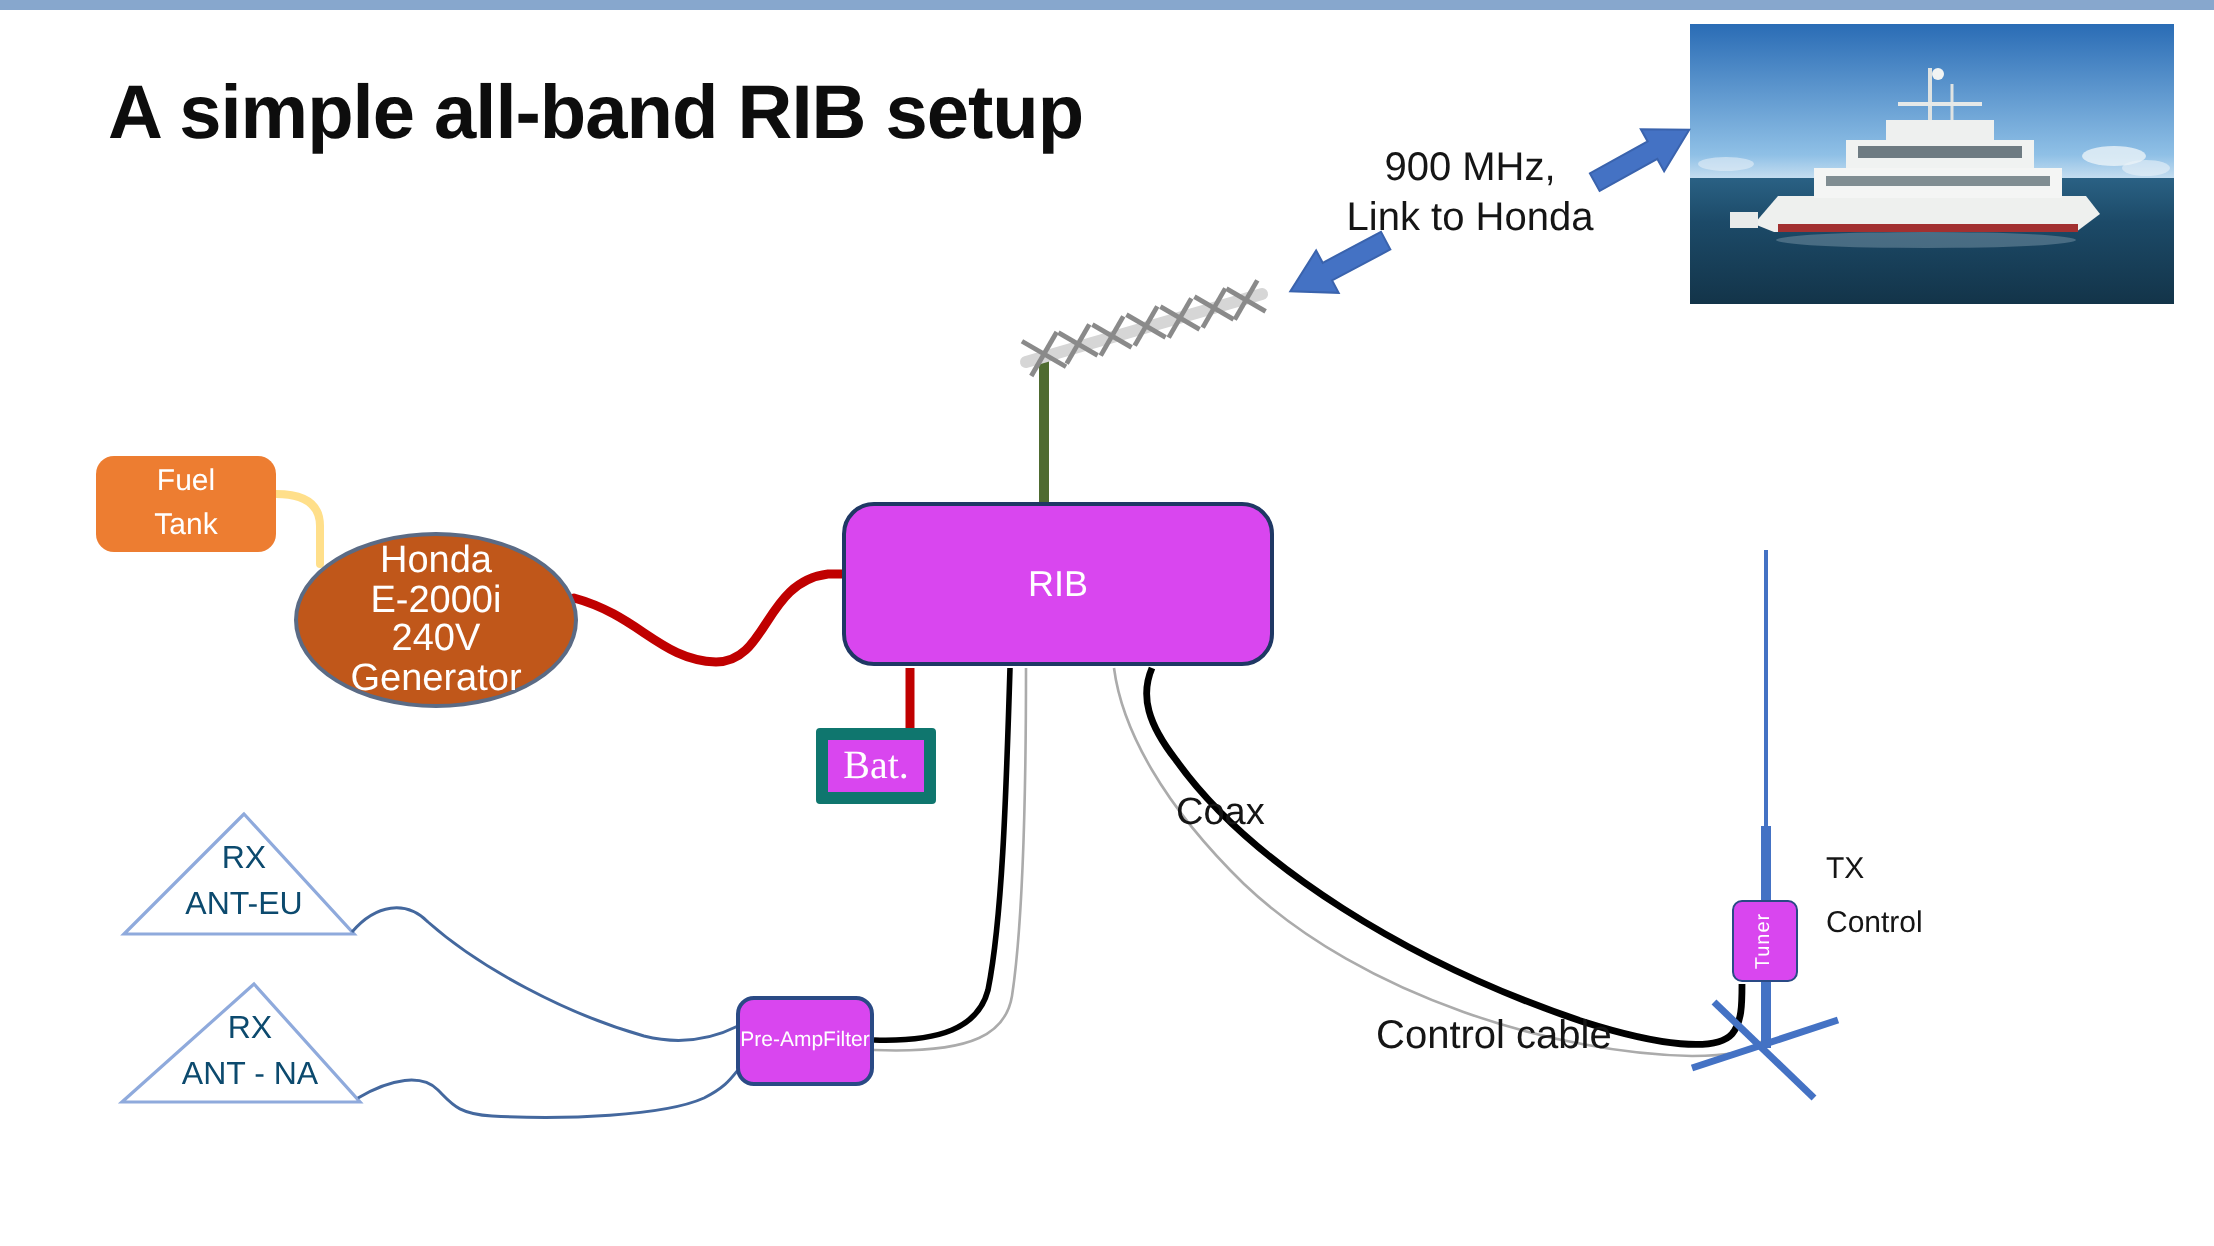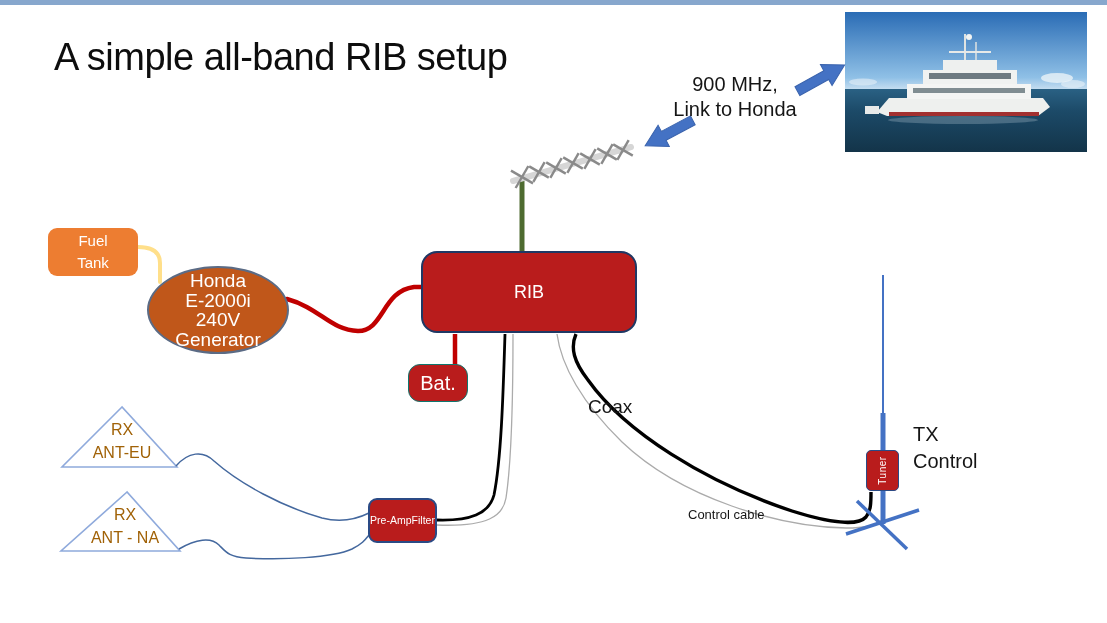--- a/index.html
+++ b/index.html
@@ -2,51 +2,51 @@
 <html><head>
 <meta charset="utf-8">
 <style>
   html,body{margin:0;padding:0;background:#ffffff;}
   .stage{
     position:relative;width:1107px;height:623px;background:#ffffff;overflow:hidden;
     font-family:"Liberation Sans", sans-serif;color:#111;
   }
   .topbar{position:absolute;left:0;top:0;width:1107px;height:5px;background:#87a7cd;}
   .title{
-    position:absolute;left:54px;top:36px;font-size:38px;font-weight:normal;
+    position:absolute;left:54px;top:36px;font-size:38px;font-weight:bold;
     letter-spacing:-0.5px;color:#0d0d0d;white-space:nowrap;
   }
   svg.canvas{position:absolute;left:0;top:0;z-index:1;}
   .box{
-    position:absolute;z-index:2;background:#b91c1c;color:#fff;
+    position:absolute;z-index:2;background:#d946ef;color:#fff;
     display:flex;align-items:center;justify-content:center;text-align:center;
     box-sizing:border-box;
   }
   .rib-box{left:421px;top:251px;width:216px;height:82px;border:2.5px solid #1f3864;border-radius:16px;font-size:18px;}
-  .bat-box{left:408px;top:364px;width:60px;height:38px;border:1px solid #0f766e;border-radius:12px;font-size:20px;}
+  .bat-box{left:408px;top:364px;width:60px;height:38px;border:6px solid #0f766e;border-radius:2px;font-size:20px;font-family:Liberation Serif, serif;}
   .preamp-box{left:368px;top:498px;width:69px;height:45px;border:2px solid #2a4a85;border-radius:9px;
     font-size:10.5px;line-height:13px;}
   .tuner-box{left:866px;top:450px;width:33px;height:41px;border:1.5px solid #2a4a85;border-radius:5px;font-size:10px;}
   .tuner-box .vtext{transform:rotate(-90deg);white-space:nowrap;letter-spacing:0.5px;}
   .fuel-box{
     position:absolute;z-index:2;left:48px;top:228px;width:90px;height:48px;background:#ED7D31;
     border-radius:9px;color:#fff;font-size:15px;line-height:22px;
     display:flex;align-items:center;justify-content:center;text-align:center;
   }
   .gen-ellipse{
     position:absolute;z-index:2;left:147px;top:266px;width:142px;height:88px;background:#C0571A;
     border:2px solid #5b6b85;border-radius:50%;color:#fff;font-size:19px;line-height:19.5px;
     display:flex;align-items:center;justify-content:center;text-align:center;box-sizing:border-box;
   }
   .flabel{position:absolute;z-index:3;color:#151515;}
   .link-label{left:650px;top:72px;width:170px;text-align:center;font-size:20px;line-height:25px;}
   .coax-label{left:588px;top:396px;font-size:19px;}
-  .control-label{left:688px;top:507px;font-size:13px;}
-  .txant-label{left:913px;top:421px;font-size:20px;line-height:27px;}
-  .tri-label{position:absolute;z-index:3;text-align:center;color:#a16207;font-size:16px;line-height:23px;}
+  .control-label{left:688px;top:507px;font-size:20px;}
+  .txant-label{left:913px;top:421px;font-size:15px;line-height:27px;}
+  .tri-label{position:absolute;z-index:3;text-align:center;color:#0c4a6e;font-size:16px;line-height:23px;}
   .tri-eu{left:67px;top:418px;width:110px;}
   .tri-na{left:70px;top:503px;width:110px;}
 </style>
 </head>
 <body>
 
 <div class="stage">
   <div class="topbar"></div>
 
   <div class="title">A simple all-band RIB setup</div>

